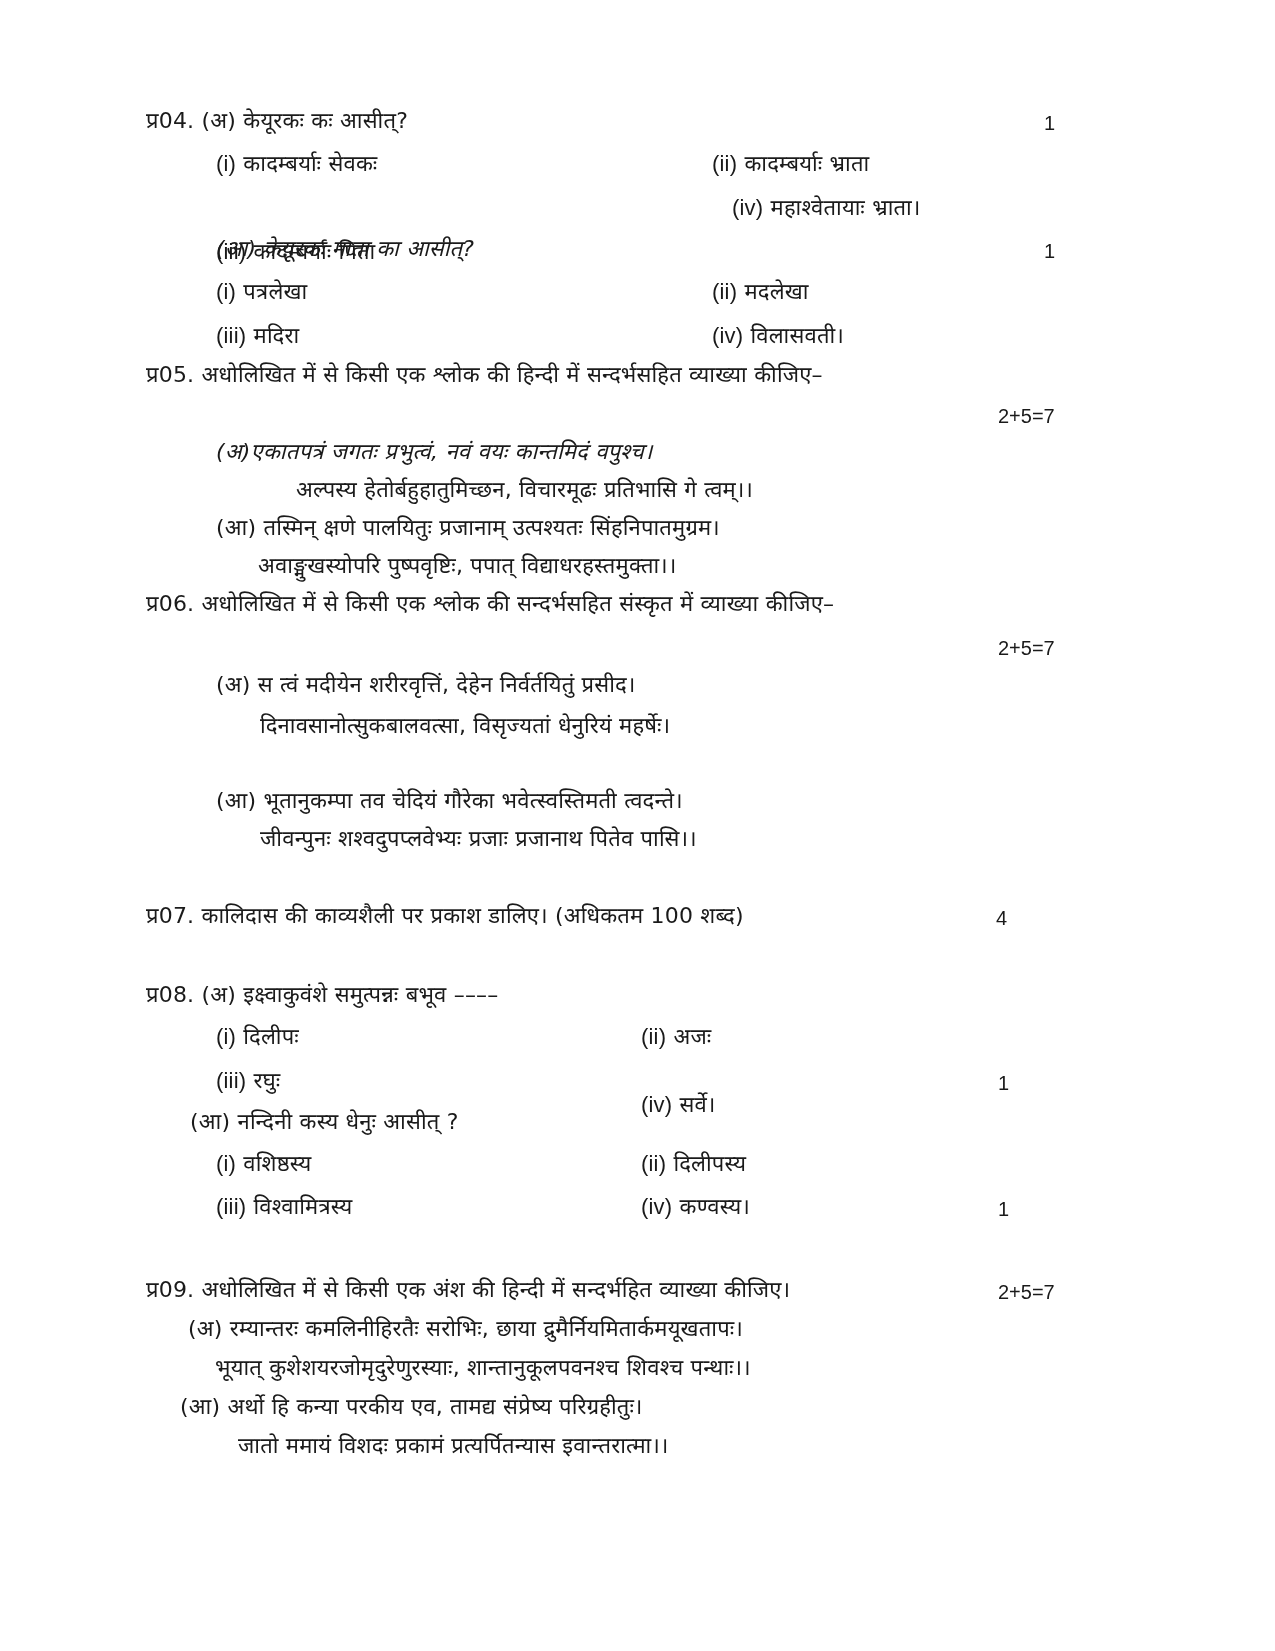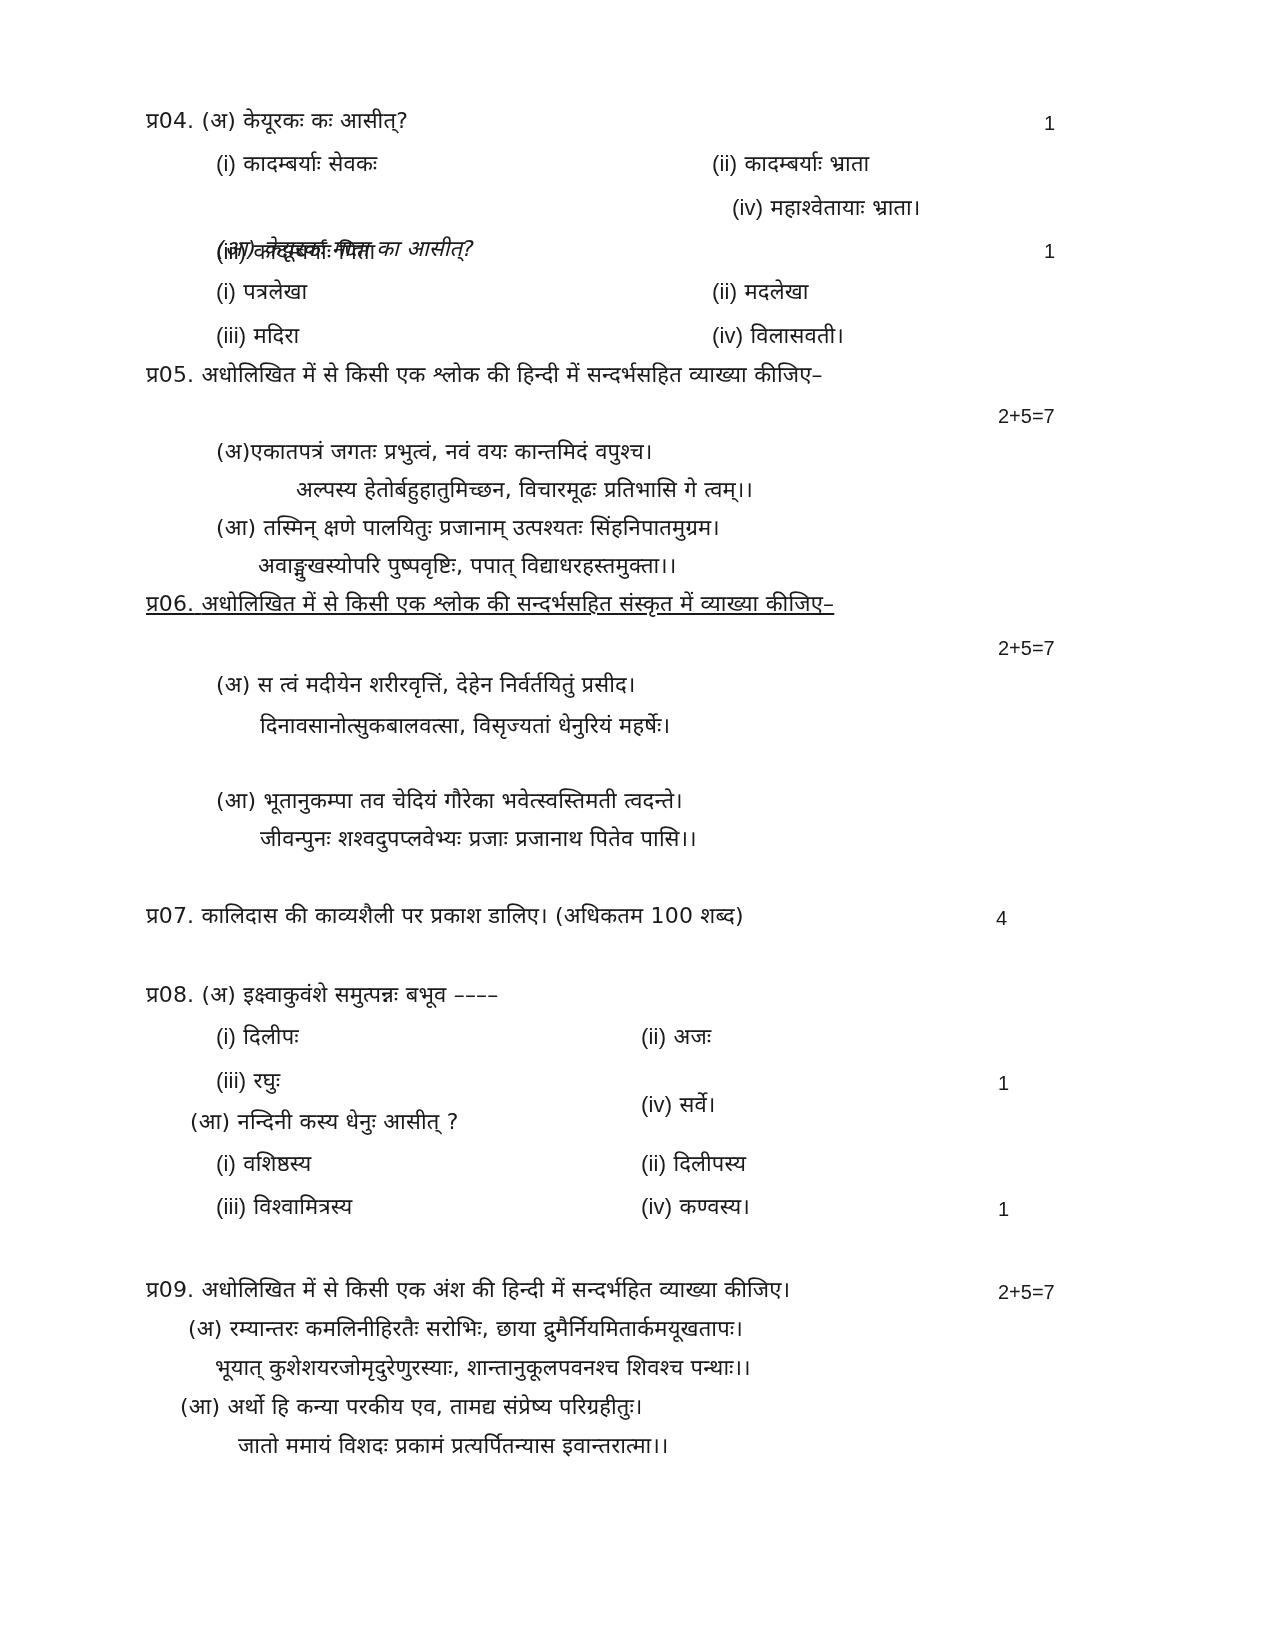--- a/index.html
+++ b/index.html
@@ -92,33 +92,33 @@
     </div>
   </div>
 
   <div>
     <div class="line q-head" style="top:344px;">
       <span>प्र05.</span>
       <span>अधोलिखित में से किसी एक श्लोक की हिन्दी में सन्दर्भसहित व्याख्या कीजिए–</span>
     </div>
     <div class="marks" style="left:998px; top:385px;">2+5=7</div>
 
-    <div class="line" style="left:216px; top:421px;">
+    <div class="line" style="left:216px; top:421px;font-style:italic;">
       <span>(अ)</span><span>एकातपत्रं जगतः प्रभुत्वं, नवं वयः कान्तमिदं वपुश्च।</span>
     </div>
     <div class="line" style="left:250px; top:459px;margin-left:46px;">अल्पस्य हेतोर्बहुहातुमिच्छन, विचारमूढः प्रतिभासि गे त्वम्।।</div>
     <div class="line" style="left:216px; top:497px;">
       <span>(आ)</span>
       <span>तस्मिन् क्षणे पालयितुः प्रजानाम् उत्पश्यतः सिंहनिपातमुग्रम।</span>
     </div>
     <div class="line" style="left:258px; top:535px;">अवाङ्मुखस्योपरि पुष्पवृष्टिः, पपात् विद्याधरहस्तमुक्ता।।</div>
   </div>
 
   <div>
-    <div class="line q-head" style="top:573px;text-decoration:underline;">
+    <div class="line q-head" style="top:573px;">
       <span>प्र06.</span>
       <span>अधोलिखित में से किसी एक श्लोक की सन्दर्भसहित संस्कृत में व्याख्या कीजिए–</span>
     </div>
     <div class="marks" style="left:998px; top:617px;">2+5=7</div>
 
     <div class="line" style="left:216px; top:654px;">
       <span>(अ)</span>
       <span>स त्वं मदीयेन शरीरवृत्तिं, देहेन निर्वर्तयितुं प्रसीद।</span>
     </div>
     <div class="line" style="left:260px; top:695px;">दिनावसानोत्सुकबालवत्सा, विसृज्यतां धेनुरियं महर्षेः।</div>

